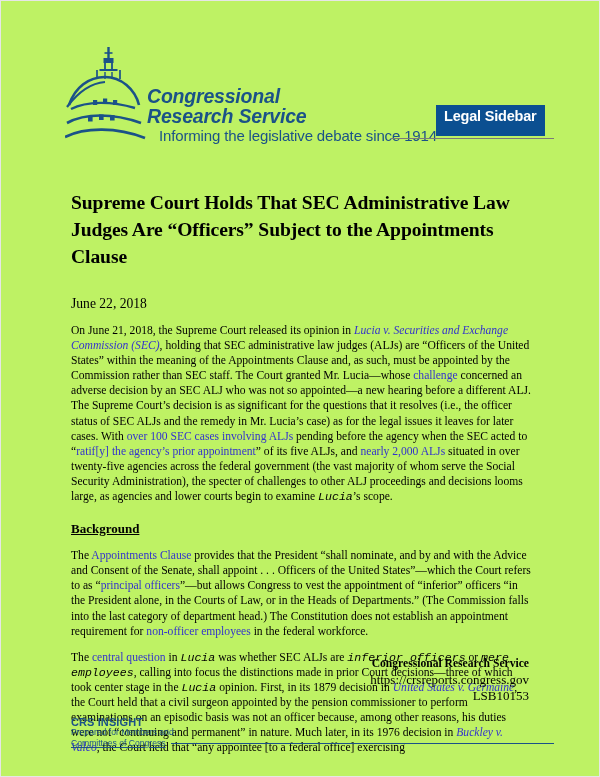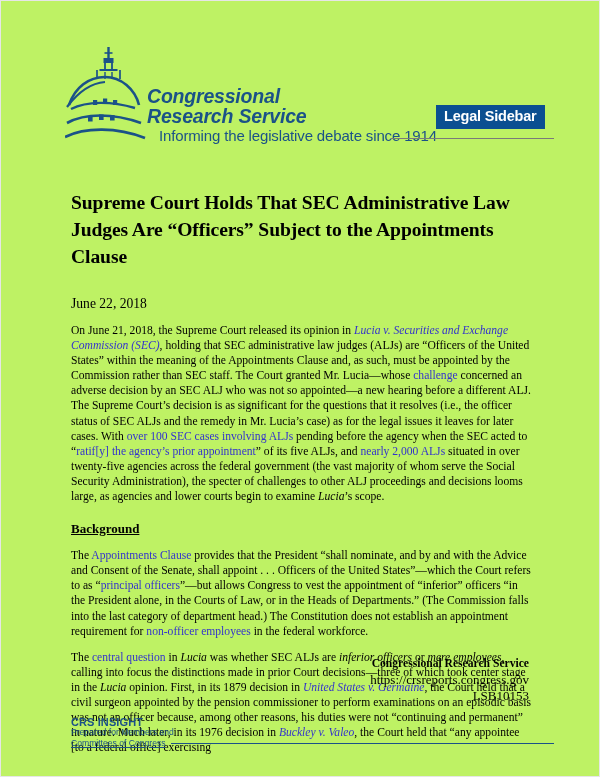--- a/index.html
+++ b/index.html
@@ -75,21 +75,21 @@
   #legal-sidebar-badge {
     position: absolute;
     left: 435px;
     top: 104px;
     background: #0b4f91;
     color: #ffffff;
     font-family: "Liberation Sans", "DejaVu Sans", sans-serif;
     font-weight: bold;
     font-size: 14.5px;
     letter-spacing: -0.2px;
-    padding: 3px 8px 5px 8px;
+    padding: 3px 8px 12px 8px;
     white-space: nowrap;
   }
 
   
   #content {
     position: absolute;
     left: 70px;
     top: 188px;
     width: 460px;
   }
@@ -124,20 +124,21 @@
     line-height: 16px;
     margin: 17px 0 0 0;
     text-decoration: underline;
     color: #000;
   }
   .lnk {
     color: #3333cc;
   }
   .it {
     font-style: italic;
+    font-family: Liberation Mono, monospace;
   }
   .it-lnk {
     color: #3333cc;
     font-style: italic;
   }
 
   
   #footer-right {
     position: absolute;
     right: 70px;

